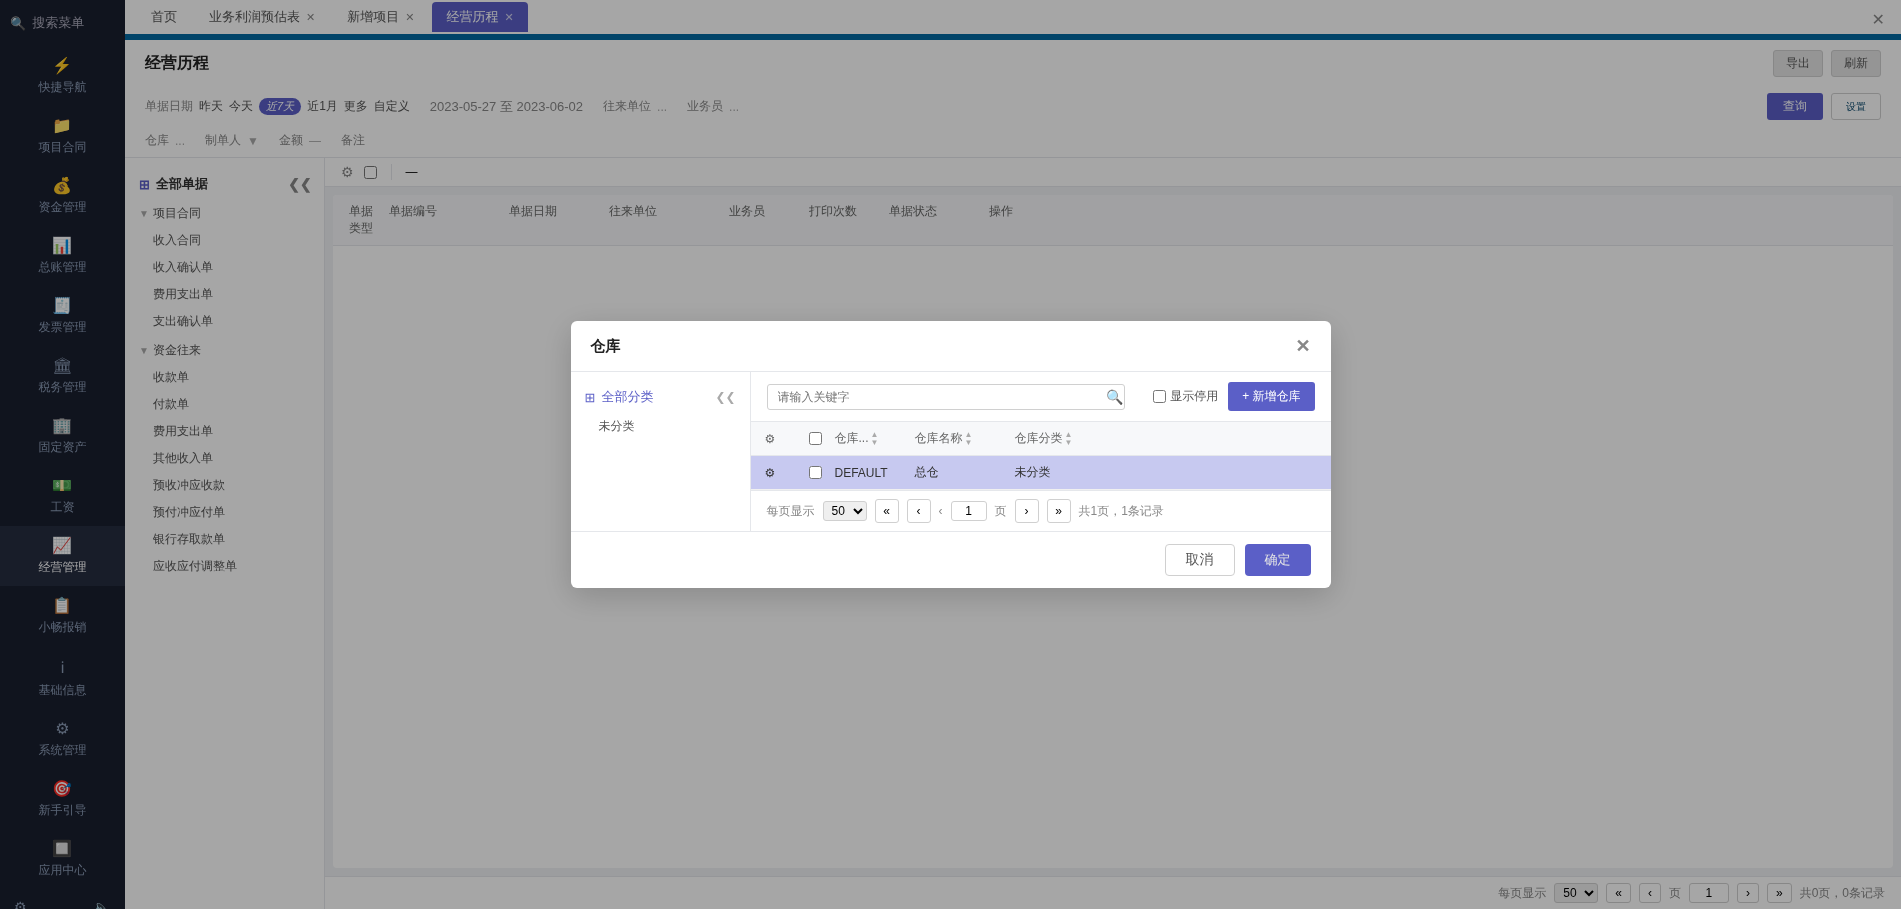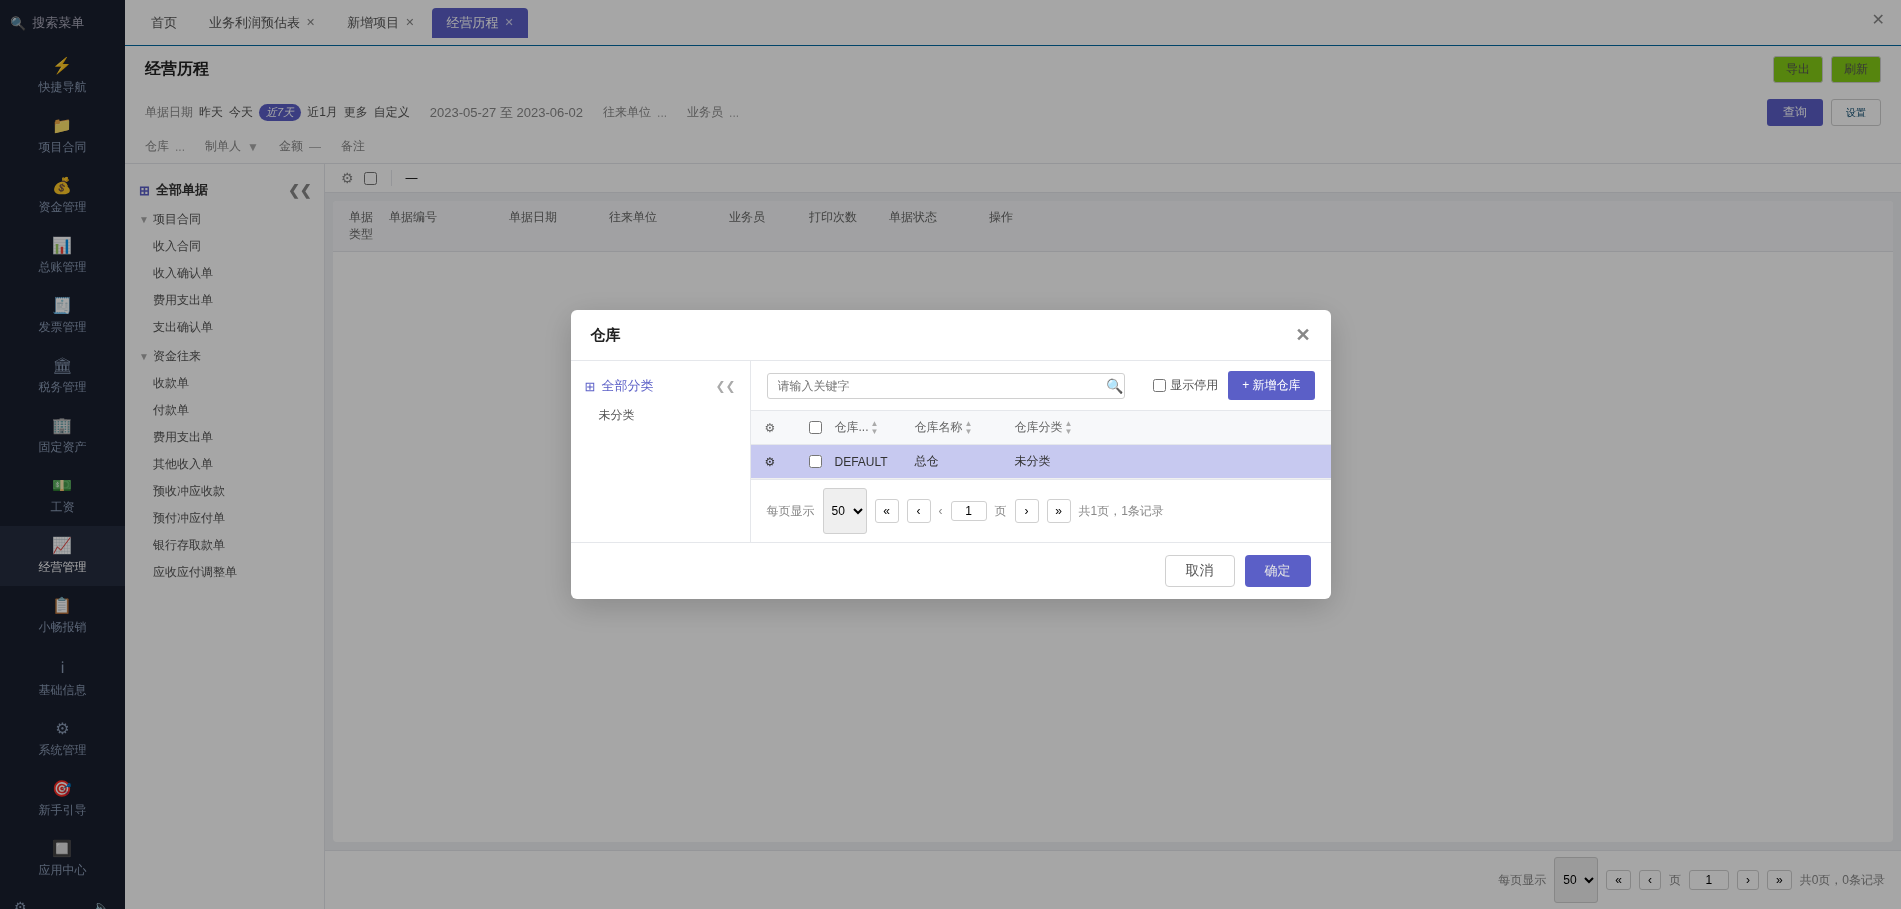--- a/index.html
+++ b/index.html
@@ -54,22 +54,22 @@
       background: #f0f2f5;
       position: relative;
     }
 
     
     .tab-bar {
       background: #fff;
       display: flex;
       align-items: center;
       padding: 0 12px;
-      height: 46px;
-      border-bottom: 1px solid #0369a1;
+      height: 40px;
+      border-bottom: 6px solid #0369a1;
       gap: 4px;
       flex-shrink: 0;
     }
     .tab {
       padding: 6px 14px;
       font-size: 13px;
       color: #555;
       cursor: pointer;
       border-radius: 4px 4px 0 0;
       display: flex;
@@ -104,21 +104,21 @@
       margin-bottom: 8px;
       display: flex;
       align-items: center;
       justify-content: space-between;
     }
     .page-title-actions { display: flex; gap: 8px; }
     .btn-export, .btn-refresh {
       padding: 4px 12px;
       font-size: 12px;
       border: 1px solid #d0d0d0;
-      background: #84cc16;
+      background: #e5e5e5;
       cursor: pointer;
       border-radius: 3px;
       color: #555;
     }
 
     
     .filter-row {
       display: flex;
       align-items: center;
       gap: 20px;
@@ -443,21 +443,21 @@
       display: flex;
       align-items: center;
       gap: 8px;
       font-size: 12px;
       color: #888;
       flex-shrink: 0;
     }
     .per-page-select {
       border: 1px solid #d0d0d0;
       border-radius: 3px;
-      padding: 14px 4px;
+      padding: 1px 4px;
       font-size: 12px;
     }
     .pag-btn {
       width: 24px; height: 24px;
       border: 1px solid #d0d0d0;
       background: #fff;
       border-radius: 3px;
       cursor: pointer;
       font-size: 12px;
       display: flex; align-items: center; justify-content: center;

